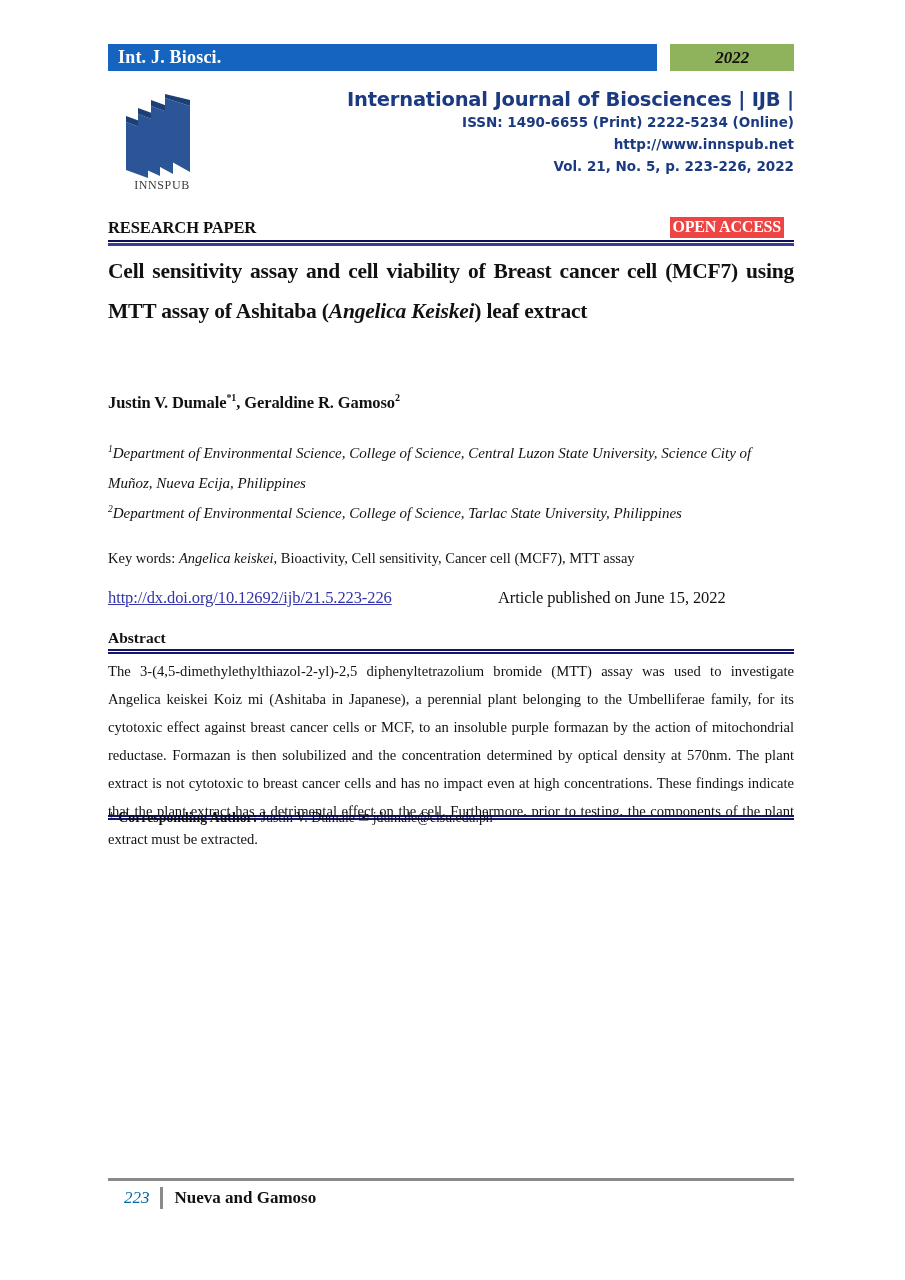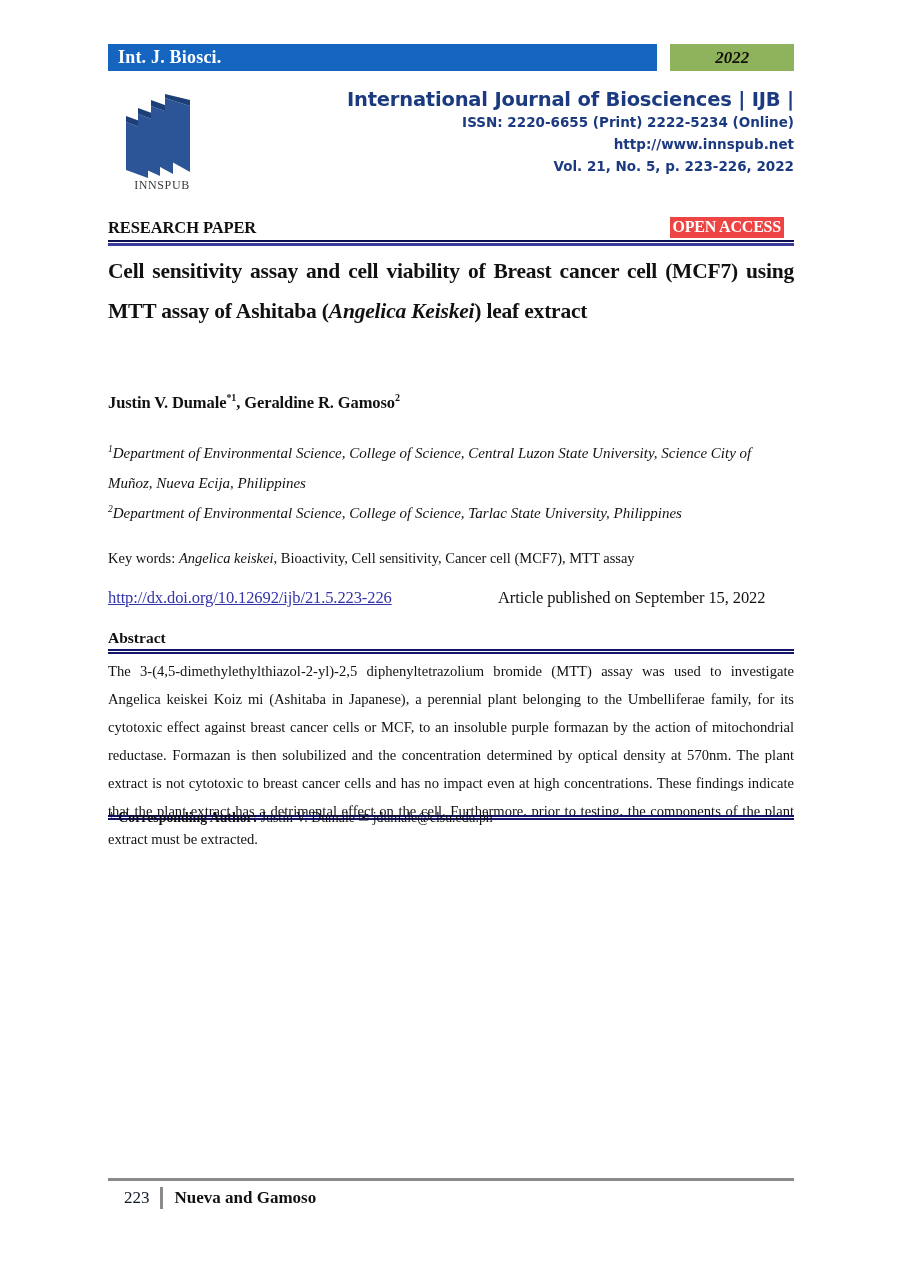--- a/index.html
+++ b/index.html
@@ -274,22 +274,23 @@
     position: absolute;
     left: 0;
     top: 1185px;
     width: 686px;
     height: 26px;
     display: flex;
     align-items: center;
   }
   .footer-page {
     font-size: 17px;
-    color: #0f172a;
+    color: #0369a1;
     padding: 0 10px 0 16px;
+    font-style: italic;
   }
   .footer-sep {
     width: 3px;
     height: 22px;
     background: #8a8a8a;
   }
   .footer-authors {
     font-size: 17px;
     font-weight: bold;
     padding-left: 12px;
@@ -318,21 +319,21 @@
         <path d="M30 22 L52 30 L52 24 L30 16 Z" fill="#1d3f77"></path>
         <path d="M43 14 L43 70 L65 82 L65 22 Z" fill="#2b5596"></path>
         <path d="M43 14 L65 22 L65 16 L43 8 Z" fill="#1d3f77"></path>
         <path d="M57 6 L57 66 L82 80 L82 14 Z" fill="#2b5596"></path>
         <path d="M57 6 L82 14 L82 8 L57 2 Z" fill="#1d3f77"></path>
       </svg>
       <div class="logo-word">INNSPUB</div>
     </div>
     <div class="masthead-text">
       <div class="mh-title">International Journal of Biosciences | IJB |</div>
-      <div class="mh-line">ISSN: 2220-6655 (Print) 2222-5234 (Online)</div>
+      <div class="mh-line">ISSN: 1490-6655 (Print) 2222-5234 (Online)</div>
       <div class="mh-line">http://www.innspub.net</div>
       <div class="mh-line">Vol. 21, No. 5, p. 223-226, 2022</div>
     </div>
   </div>
 
   <div class="rp-row">
     <div class="rp-label">RESEARCH PAPER</div>
     <div class="oa-badge">OPEN ACCESS</div>
   </div>
   <div class="rule-double-dark" style="top:240px;">
@@ -353,21 +354,21 @@
     <span class="aff-block"><sup>1</sup><span>Department of Environmental Science, College of Science, Central Luzon State University, Science City of Muñoz, Nueva Ecija, Philippines</span></span>
     <span class="aff-block"><sup>2</sup><span>Department of Environmental Science, College of Science, Tarlac State University, Philippines</span></span>
   </div>
 
   <div class="keywords">
     <b>Key words:</b> <i>Angelica keiskei</i><span>, Bioactivity, Cell sensitivity, Cancer cell (MCF7), MTT assay</span>
   </div>
 
   <div class="doi-row">
     <a class="doi-link" href="#">http://dx.doi.org/10.12692/ijb/21.5.223-226</a>
-    <div class="pub-date">Article published on September 15, 2022</div>
+    <div class="pub-date">Article published on June 15, 2022</div>
   </div>
 
   <div class="abs-head">Abstract</div>
   <div class="rule-navy" style="top:649px;">
     <div class="n1"></div>
       <div class="n2"></div>
       <div class="n3"></div>
   </div>
   <div class="abstract-body">The 3-(4,5-dimethylethylthiazol-2-yl)-2,5 diphenyltetrazolium bromide (MTT) assay was used to investigate Angelica keiskei Koiz mi (Ashitaba in Japanese), a perennial plant belonging to the Umbelliferae family, for its cytotoxic effect against breast cancer cells or MCF, to an insoluble purple formazan by the action of mitochondrial reductase. Formazan is then solubilized and the concentration determined by optical density at 570nm. The plant extract is not cytotoxic to breast cancer cells and has no impact even at high concentrations. These findings indicate that the plant extract has a detrimental effect on the cell. Furthermore, prior to testing, the components of the plant extract must be extracted.</div>
   <div class="rule-navy" style="top:815px;">

